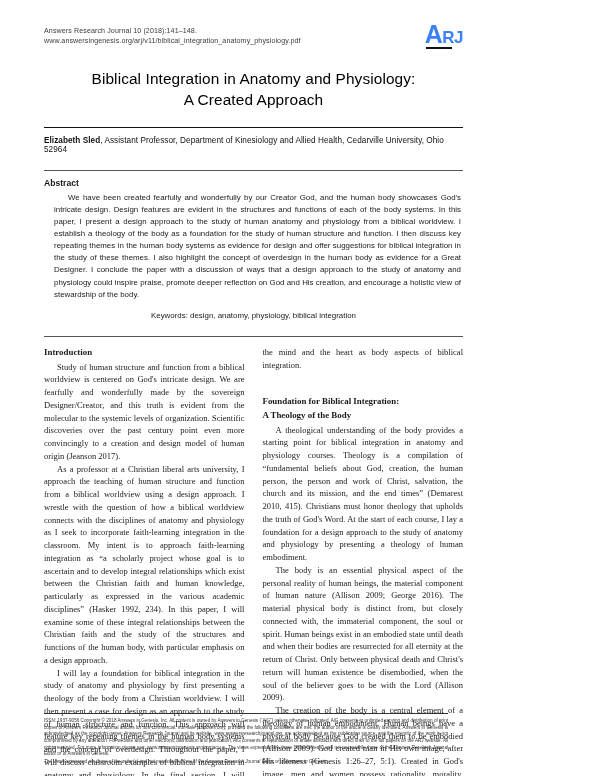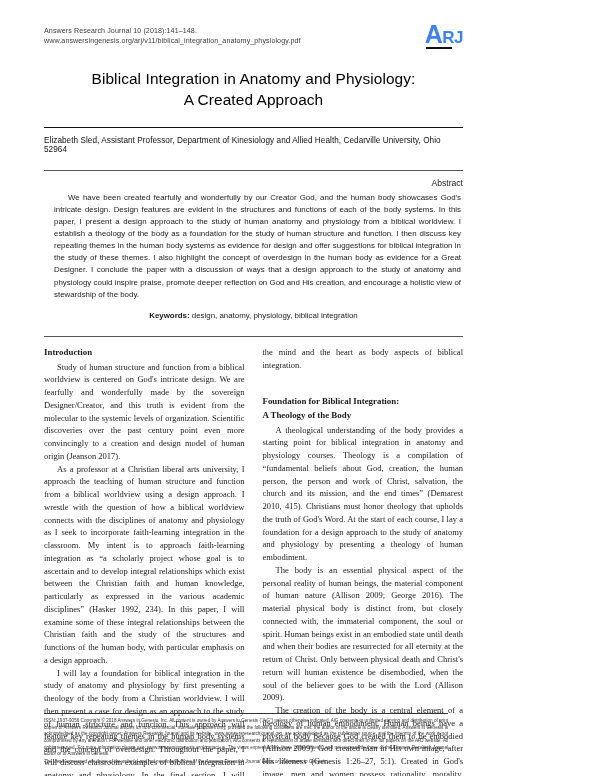--- a/index.html
+++ b/index.html
@@ -71,44 +71,43 @@
     margin: 16px 0 8px 0;
   }
   .rule.thin { height: 0.8px; background: #555; }
   .byline {
     font-size: 8.2px;
     font-family: "Liberation Sans", sans-serif;
     color: #111;
     letter-spacing: 0.05px;
     margin-bottom: 8px;
   }
-  .byline b { font-weight: normal; }
+  .byline b { font-weight: bold; }
   .abs-head {
     font-family: "Liberation Sans", sans-serif;
-    font-weight: normal;
+    font-weight: bold;
     font-size: 8.6px;
     margin: 2px 0 4px 0;
-    text-align: right;
   }
   .abstract {
     font-family: "Liberation Sans", sans-serif;
     font-size: 7.9px;
     line-height: 1.52;
     text-align: justify;
     color: #1b1b1b;
     padding: 0 2px 0 10px;
   }
   .abstract .indent { display: inline-block; width: 14px; }
   .keywords {
     font-family: "Liberation Sans", sans-serif;
     font-size: 7.9px;
     text-align: center;
     margin: 10px 0 8px 0;
   }
-  .keywords b { font-weight: bold; }
+  .keywords b { font-weight: normal; }
   
   .columns {
     display: flex;
     gap: 18px;
     margin-top: 10px;
   }
   .col {
     width: 247px;
     font-size: 8.5px;
     line-height: 1.5;

